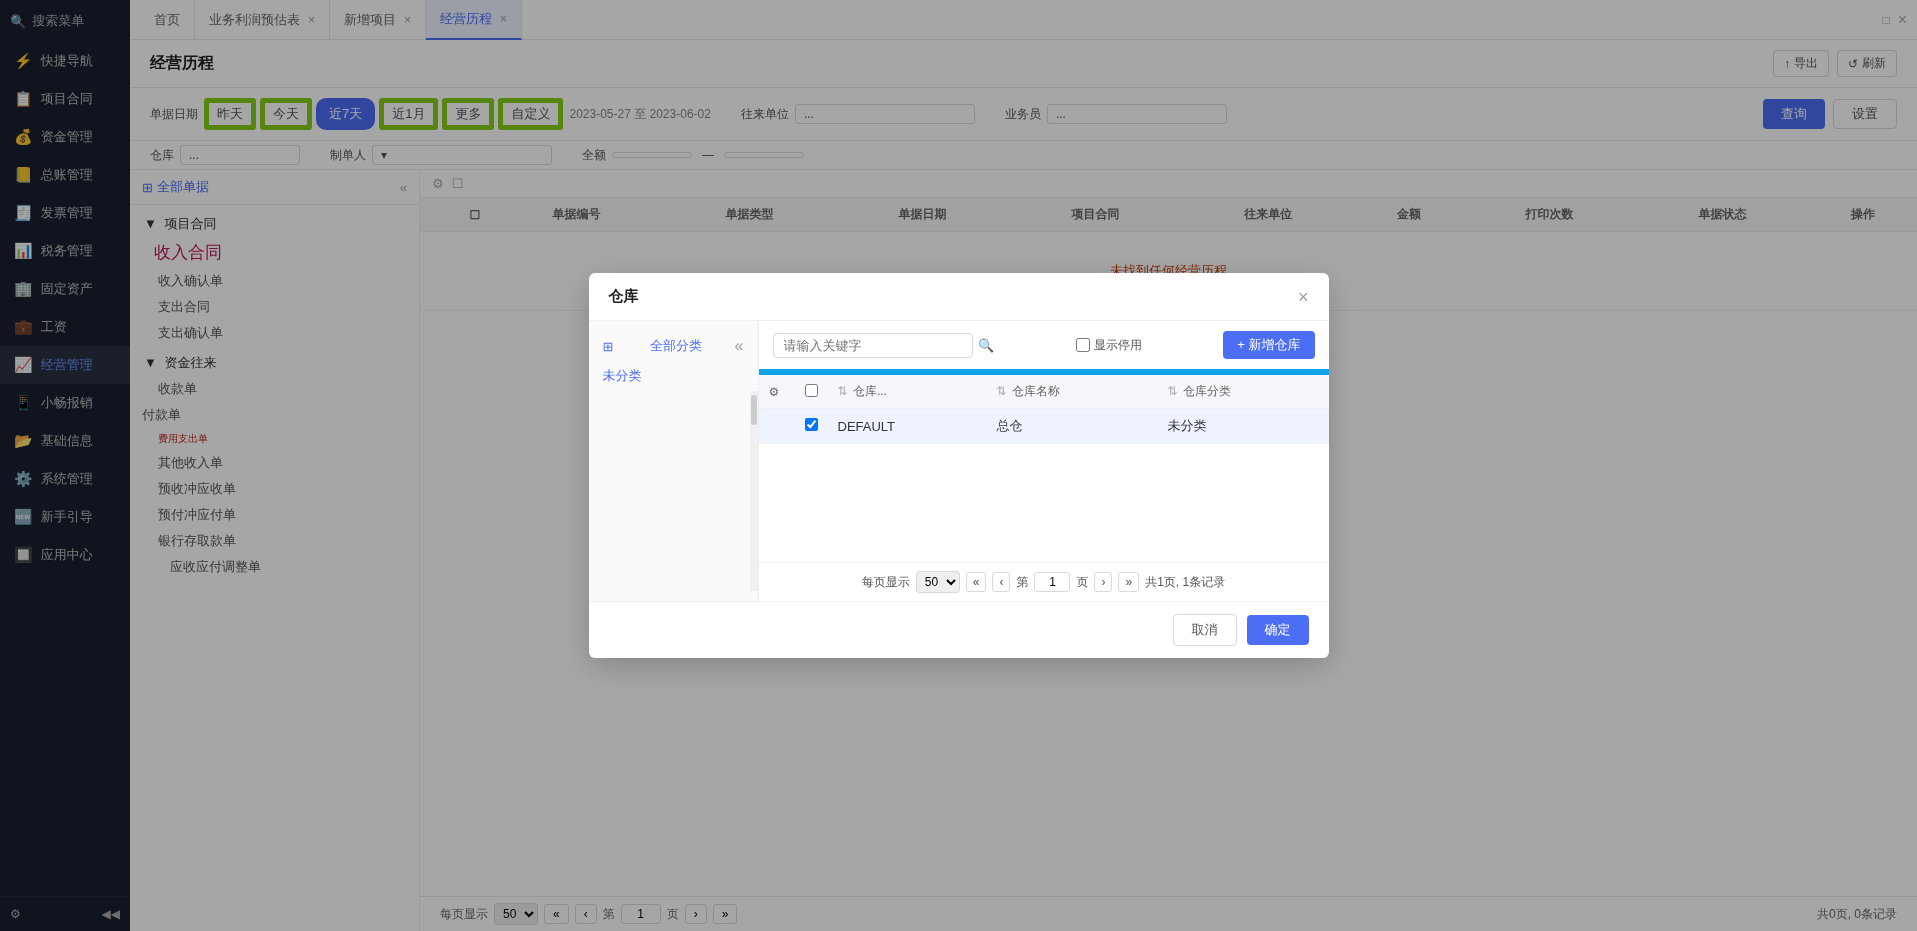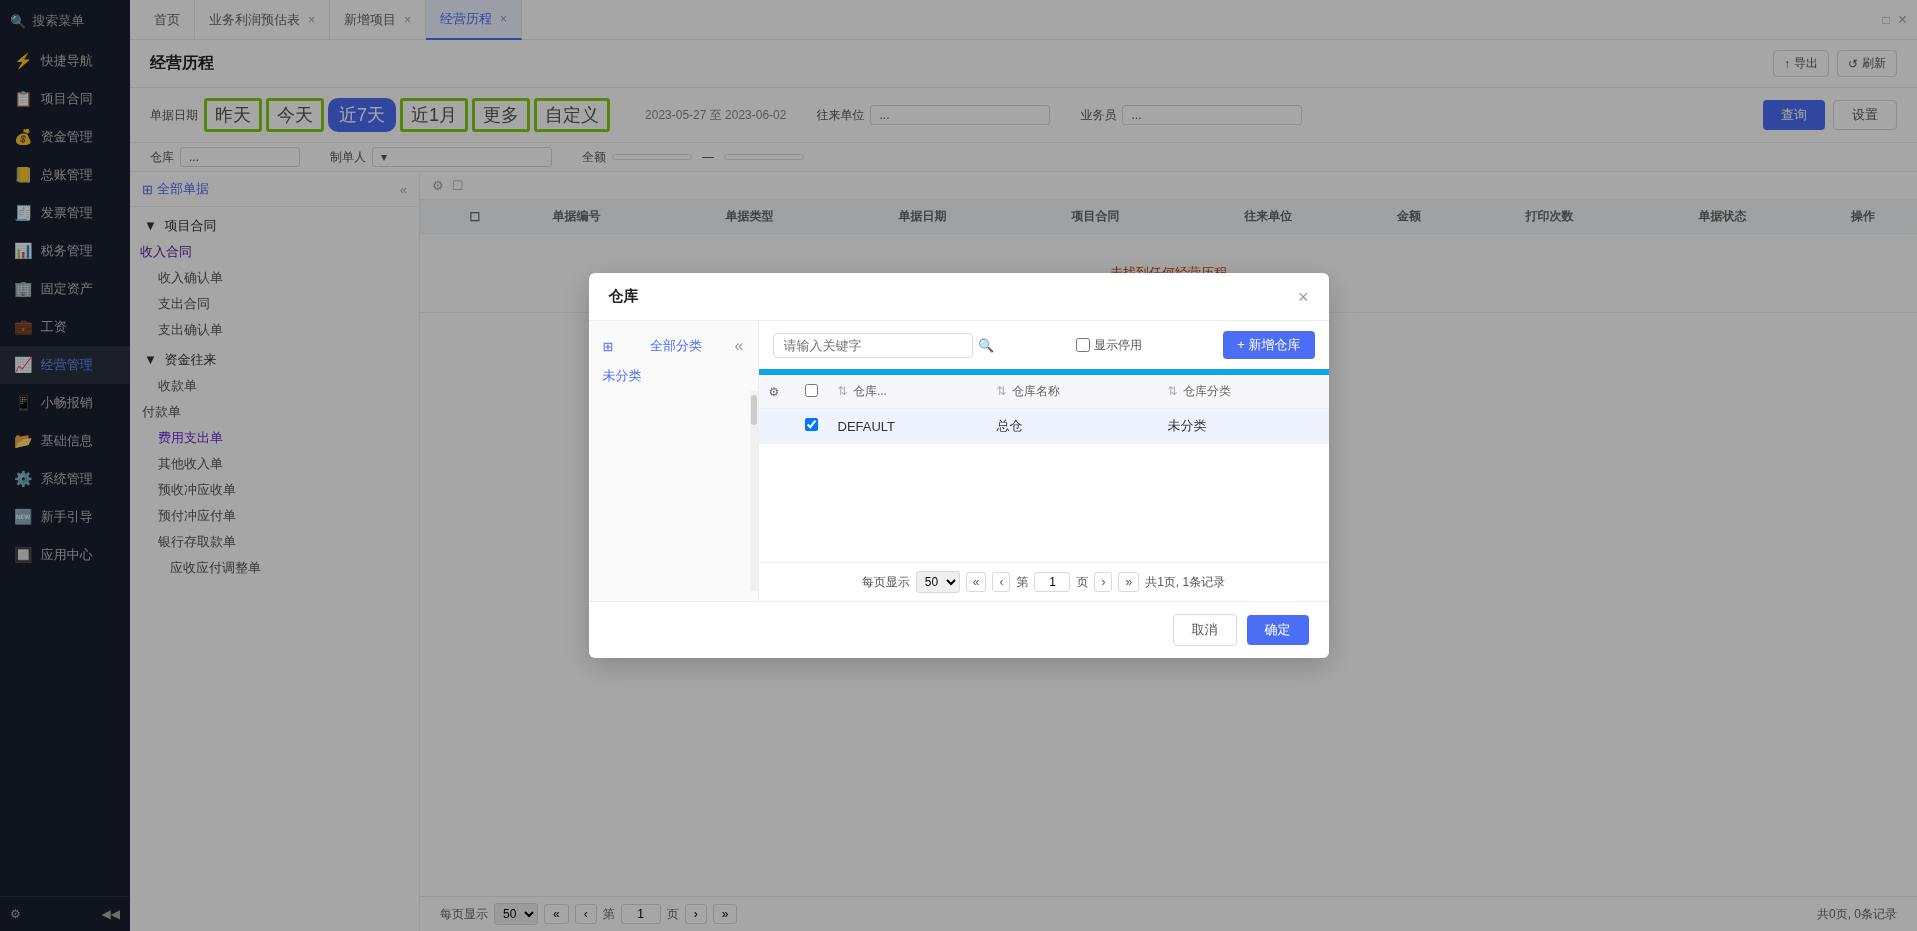--- a/index.html
+++ b/index.html
@@ -33,23 +33,23 @@
     .page-title { font-size: 16px; font-weight: 600; color: #222; }
     .page-actions { display: flex; gap: 8px; }
     .btn-export { display: flex; align-items: center; gap: 4px; padding: 4px 10px; border: 1px solid #d9d9d9; background: #fff; border-radius: 4px; cursor: pointer; color: #555; font-size: 12px; }
     .btn-refresh { display: flex; align-items: center; gap: 4px; padding: 4px 10px; border: 1px solid #d9d9d9; background: #fff; border-radius: 4px; cursor: pointer; color: #555; font-size: 12px; }
 
     
     .filter-bar { background: #fff; padding: 10px 20px; border-bottom: 1px solid #eee; display: flex; flex-wrap: wrap; gap: 10px; align-items: center; }
     .filter-item { display: flex; align-items: center; gap: 6px; font-size: 12px; color: #555; }
     .filter-label { color: #555; white-space: nowrap; }
     .filter-date-btns { display: flex; gap: 4px; }
-    .date-btn { padding: 2px 8px; border: 3px solid #84cc16; border-radius: 3px; cursor: pointer; font-size: 18px; background: #fff; color: #555; }
+    .date-btn { padding: 2px 8px; border: 5px solid #84cc16; border-radius: 3px; cursor: pointer; font-size: 13px; background: #fff; color: #555; }
     .date-btn.active { background: #4c6ef5; color: #fff; border-color: #4c6ef5; border-radius: 10px; }
-    .filter-date-range { font-size: 12px; color: #888; margin-left: 29px; }
+    .filter-date-range { font-size: 12px; color: #888; }
     .filter-select { display: flex; align-items: center; gap: 4px; border: 1px solid #d9d9d9; border-radius: 3px; padding: 2px 8px; cursor: pointer; background: #fff; font-size: 12px; color: #555; min-width: 120px; justify-content: space-between; }
 
     
     .bottom-bar { background: #fff; padding: 6px 20px; border-top: 1px solid #e8e8e8; display: flex; align-items: center; justify-content: space-between; font-size: 12px; color: #666; }
     .pagination { display: flex; align-items: center; gap: 6px; }
     .page-btn { padding: 2px 8px; border: 1px solid #d9d9d9; background: #fff; cursor: pointer; border-radius: 3px; font-size: 12px; }
     .page-input { width: 40px; text-align: center; border: 1px solid #d9d9d9; border-radius: 3px; padding: 2px 4px; font-size: 12px; }
 
     
     .overlay { position: fixed; top: 0; left: 0; width: 100%; height: 100%; background: rgba(0,0,0,0.35); z-index: 100; display: flex; align-items: center; justify-content: center; }
@@ -272,39 +272,39 @@
         <div class="tree-header">
           <span style="color:#4c6ef5;margin-right:4px;">⊞</span>
           <span>全部单据</span>
           <span style="cursor:pointer;color:#aaa;margin-left:auto;">«</span>
         </div>
         <div style="padding:6px 0;">
           <div style="padding:4px 14px;font-size:13px;color:#333;cursor:pointer;">
             <span style="margin-right:4px;">▼</span>
             <span>项目合同</span>
           </div>
-          <div style="padding:4px 10px;font-size:13px;color:#4c1d95;cursor:pointer;">
+          <div style="padding:4px 24px;font-size:17px;color:#be185d;cursor:pointer;">
             <span>收入合同</span>
           </div>
           <div style="padding:4px 28px;font-size:13px;color:#555;cursor:pointer;">
             <span>收入确认单</span>
           </div>
           <div style="padding:4px 28px;font-size:13px;color:#555;cursor:pointer;">
             <span>支出合同</span>
           </div>
           <div style="padding:4px 28px;font-size:13px;color:#555;cursor:pointer;">
             <span>支出确认单</span>
           </div>
           <div style="padding:4px 14px;font-size:13px;color:#333;cursor:pointer;margin-top:4px;">
             <span style="margin-right:4px;">▼</span>
             <span>资金往来</span>
           </div>
           <div style="padding:4px 28px;font-size:13px;color:#555;cursor:pointer;">收款单</div>
           <div style="padding:4px 12px;font-size:13px;color:#555;cursor:pointer;">付款单</div>
-          <div style="padding:4px 28px;font-size:13px;color:#6d28d9;cursor:pointer;">费用支出单</div>
+          <div style="padding:4px 28px;font-size:10px;color:#b91c1c;cursor:pointer;">费用支出单</div>
           <div style="padding:4px 28px;font-size:13px;color:#555;cursor:pointer;">其他收入单</div>
           <div style="padding:4px 28px;font-size:13px;color:#555;cursor:pointer;">预收冲应收单</div>
           <div style="padding:4px 28px;font-size:13px;color:#555;cursor:pointer;">预付冲应付单</div>
           <div style="padding:4px 28px;font-size:13px;color:#555;cursor:pointer;">银行存取款单</div>
           <div style="padding:4px 40px;font-size:13px;color:#555;cursor:pointer;">应收应付调整单</div>
         </div>
       </div>
 
       <div class="right-content">
         <div style="background:#fff;padding:6px 12px;border-bottom:1px solid #eee;display:flex;align-items:center;gap:8px;">

